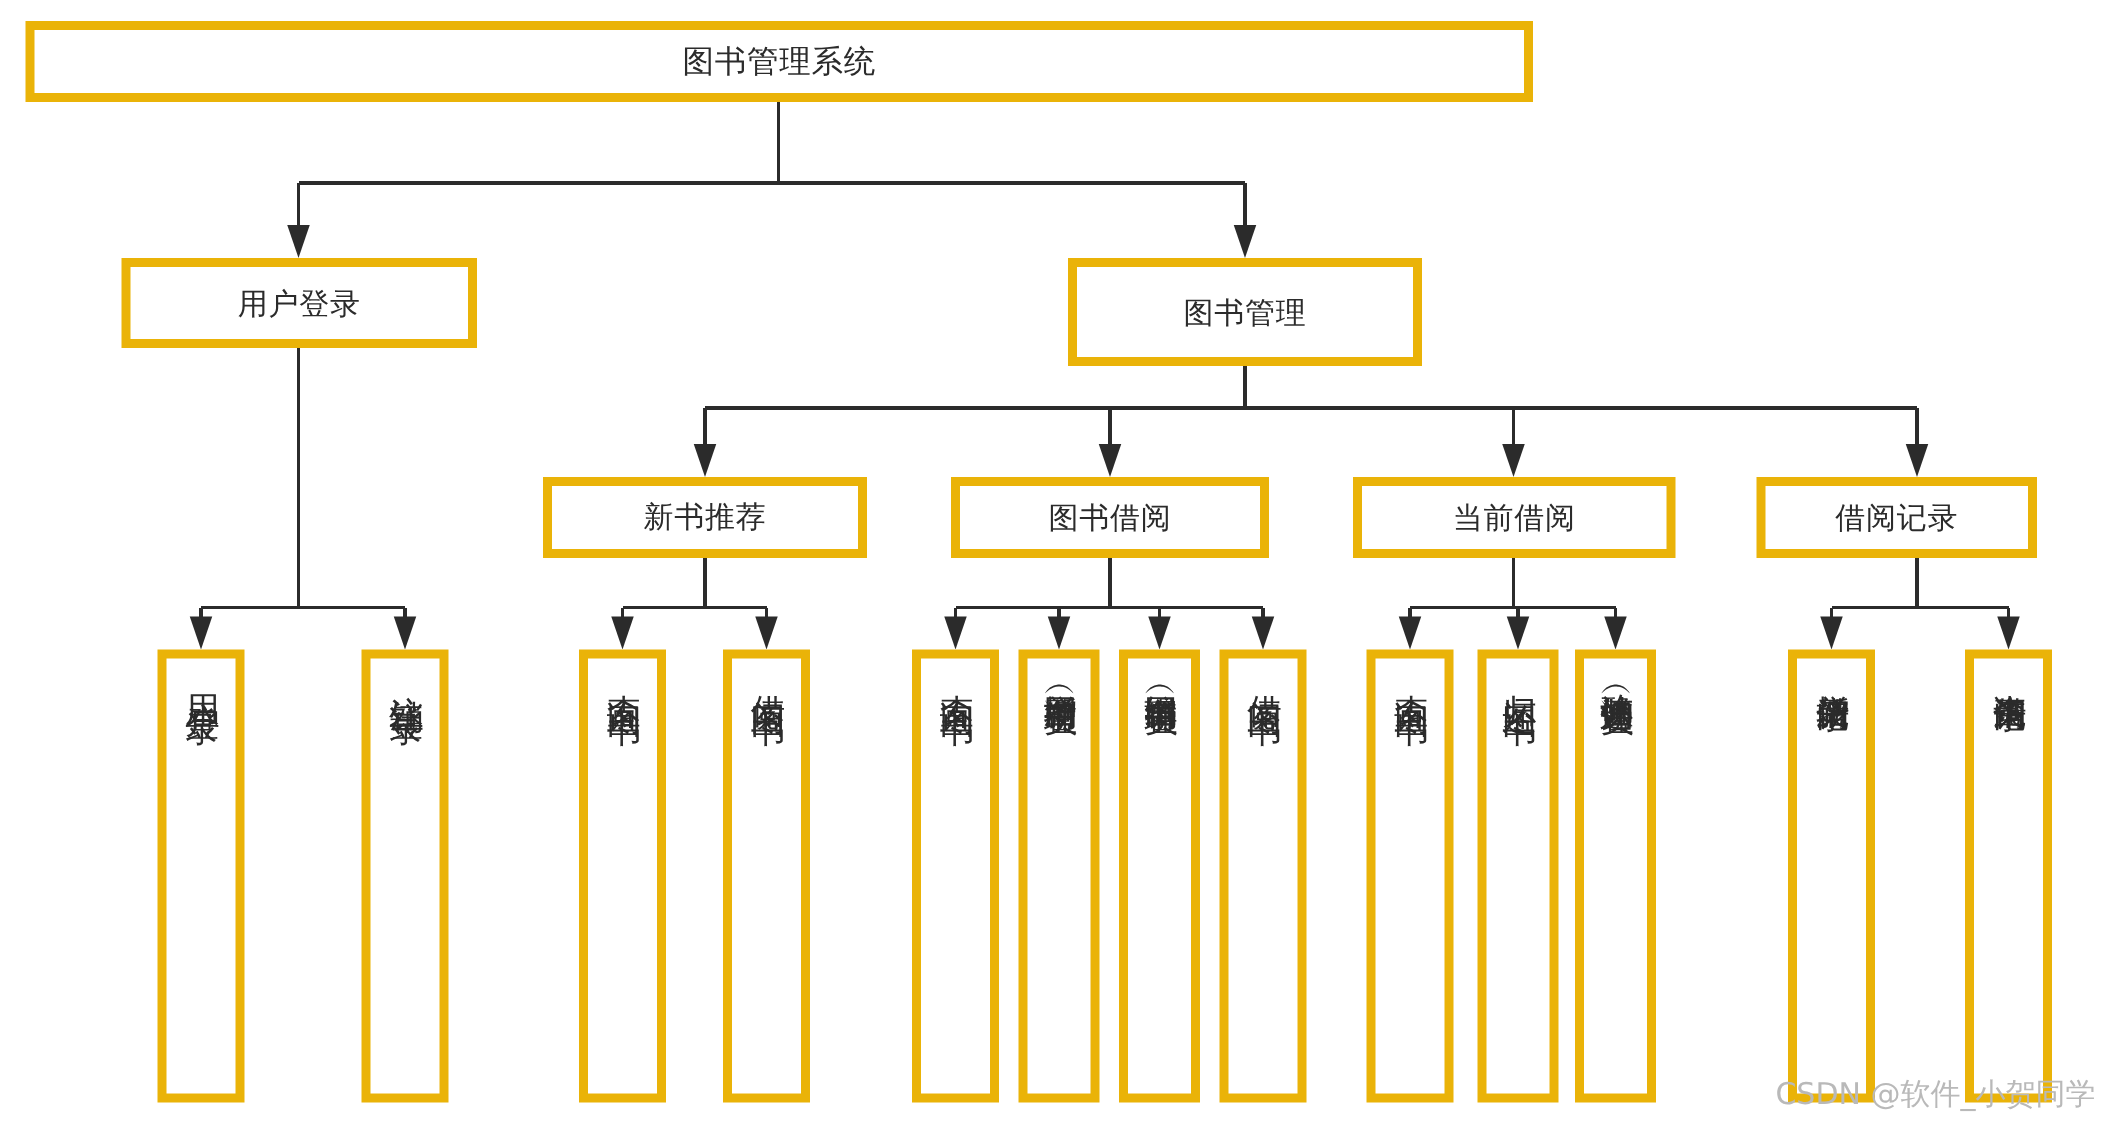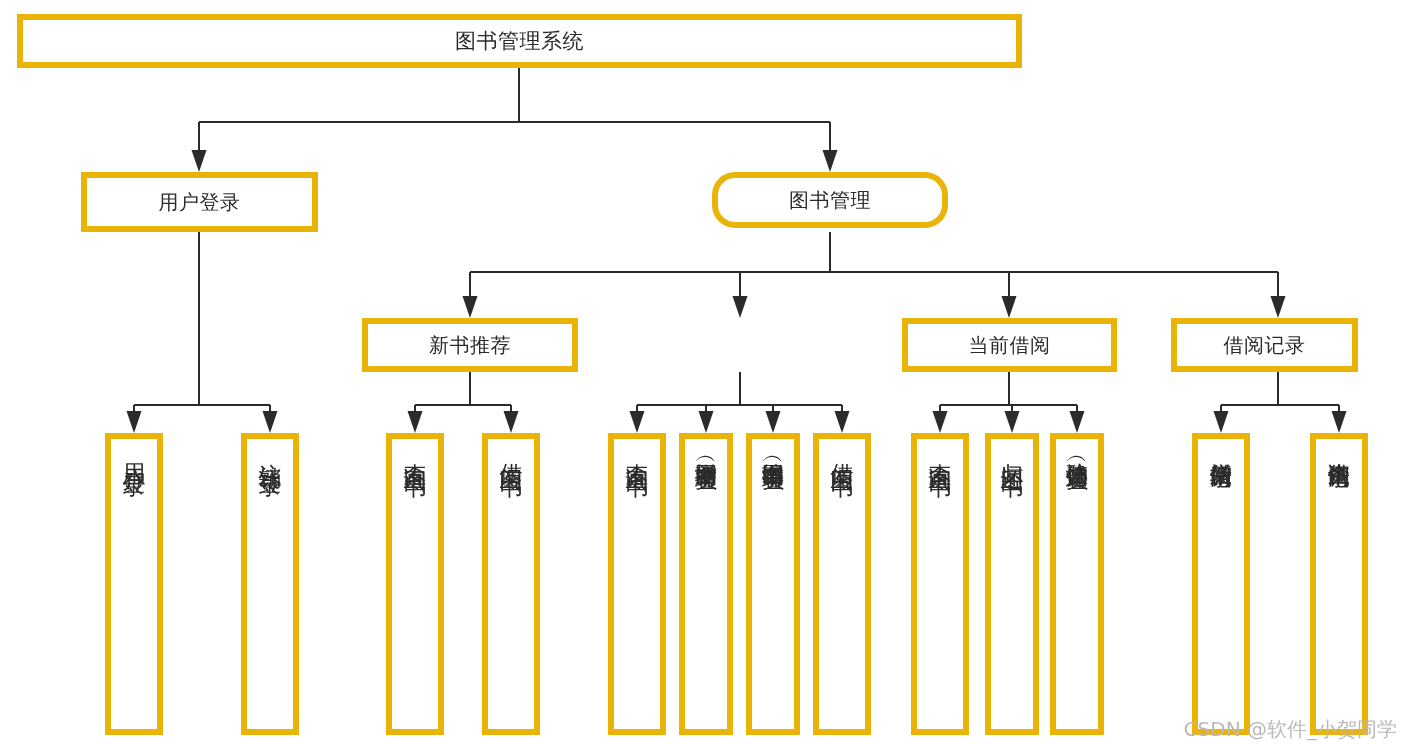--- a/index.html
+++ b/index.html
@@ -141,26 +141,29 @@
       <polygon points="1331.5,411 1346.5,411 1339,433" fill="#2b2b2b"></polygon>
     </svg>
 
   <div class="node node-root" id="box-root" style="left: 17px; top: 14px; width: 1005px; height: 54px;">
     <span class="node-label">图书管理系统</span>
   </div>
 
   <div class="node node-l2" id="box-user-login" style="left: 81px; top: 172px; width: 237px; height: 60px;">
     <span class="node-label">用户登录</span>
   </div>
-  <div class="node node-l2" id="box-book-manage" style="left: 712px; top: 172px; width: 236px; height: 56px; border-radius: 23px;">
+  <div class="node node-l2" id="box-book-manage" style="left: 712px; top: 172px; width: 236px; height: 72px;">
     <span class="node-label">图书管理</span>
   </div>
 
   <div class="node node-l3" id="box-new-book-recommend" style="left: 362px; top: 318px; width: 216px; height: 54px; font-family: Liberation Serif, serif;">
     <span class="node-label">新书推荐</span>
+  </div>
+  <div class="node node-l3" id="box-book-borrow" style="left: 634px; top: 318px; width: 212px; height: 54px;">
+    <span class="node-label">图书借阅</span>
   </div>
   <div class="node node-l3" id="box-current-borrow" style="left: 902px; top: 318px; width: 215px; height: 54px;">
     <span class="node-label">当前借阅</span>
   </div>
   <div class="node node-l3" id="box-borrow-record" style="left: 1171px; top: 318px; width: 187px; height: 54px;">
     <span class="node-label">借阅记录</span>
   </div>
 
   <div id="leaf-layer">
       <div class="node node-leaf" style="left: 105px; top: 433px; width: 58px; height: 302px;">

